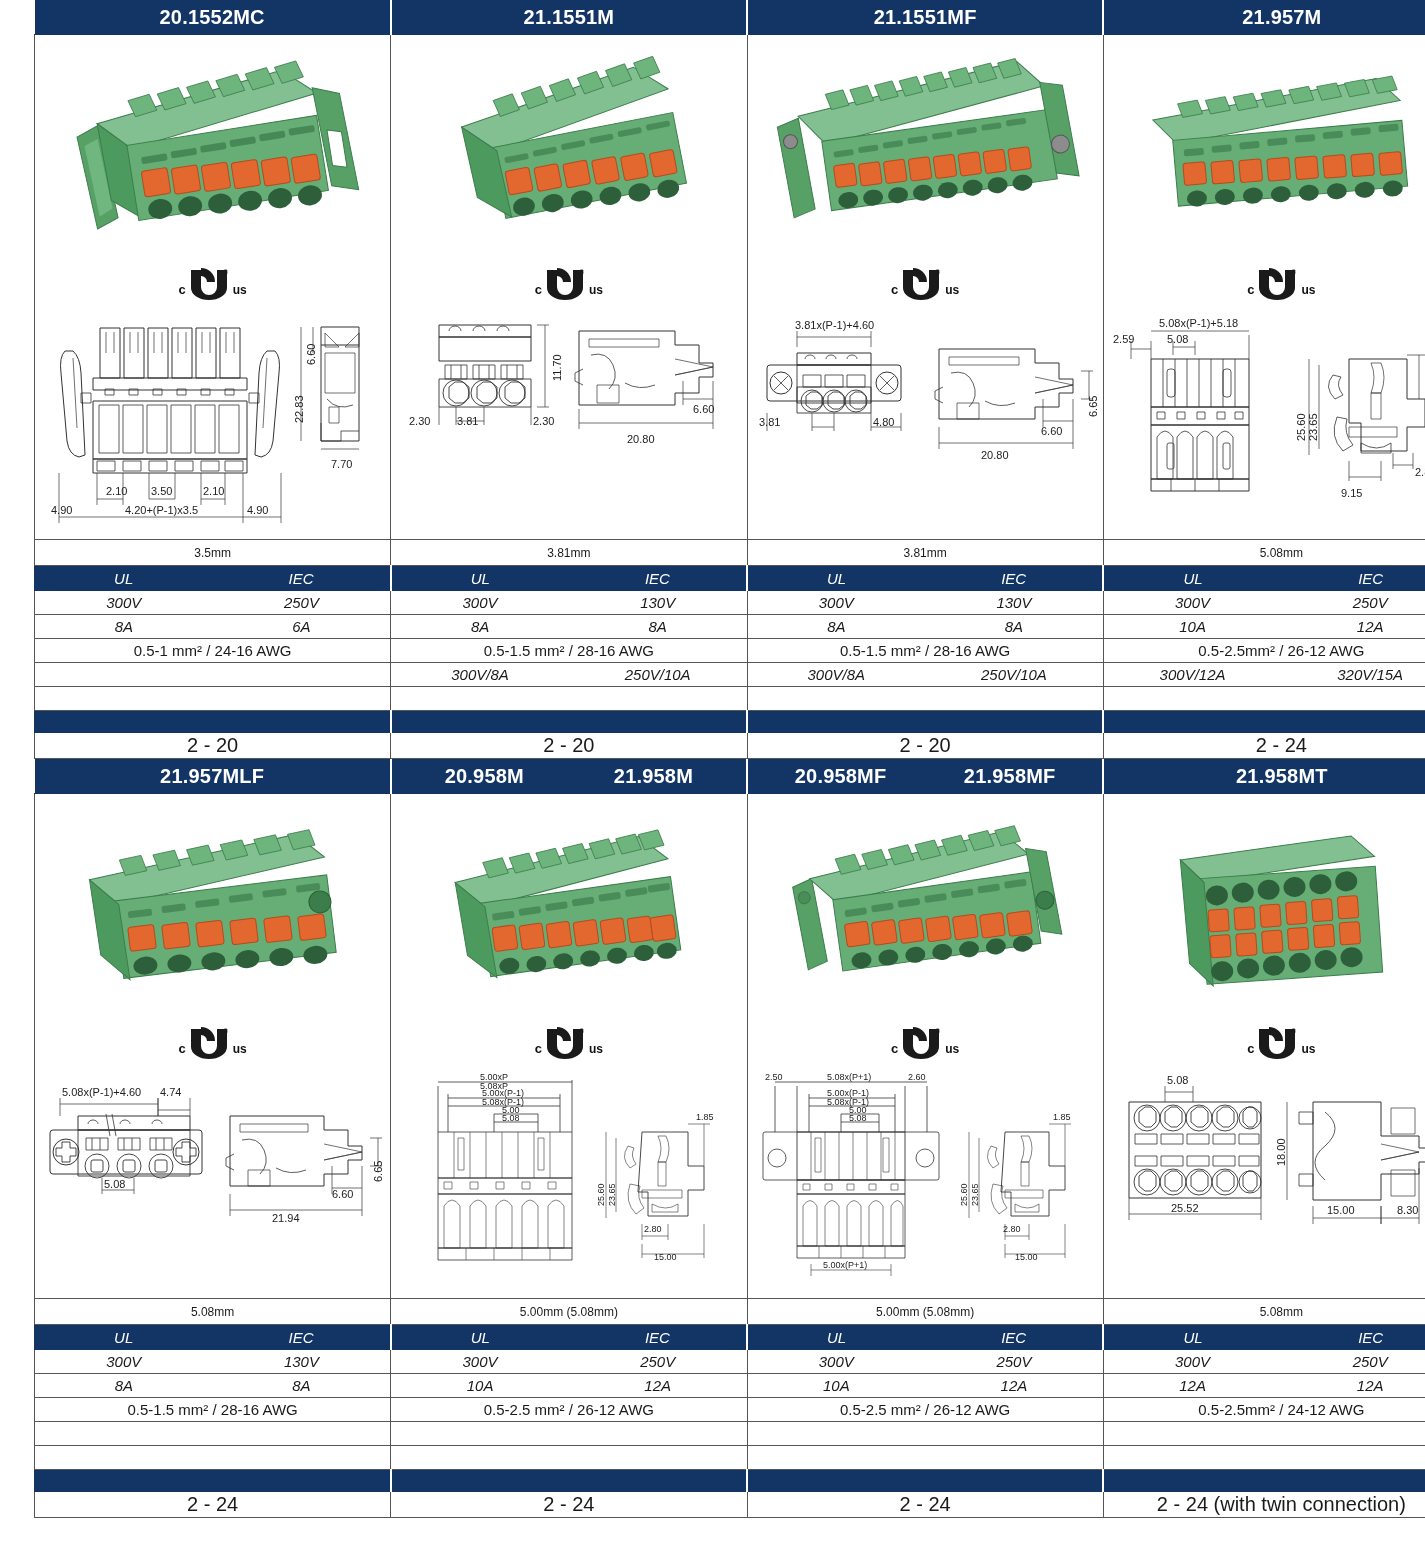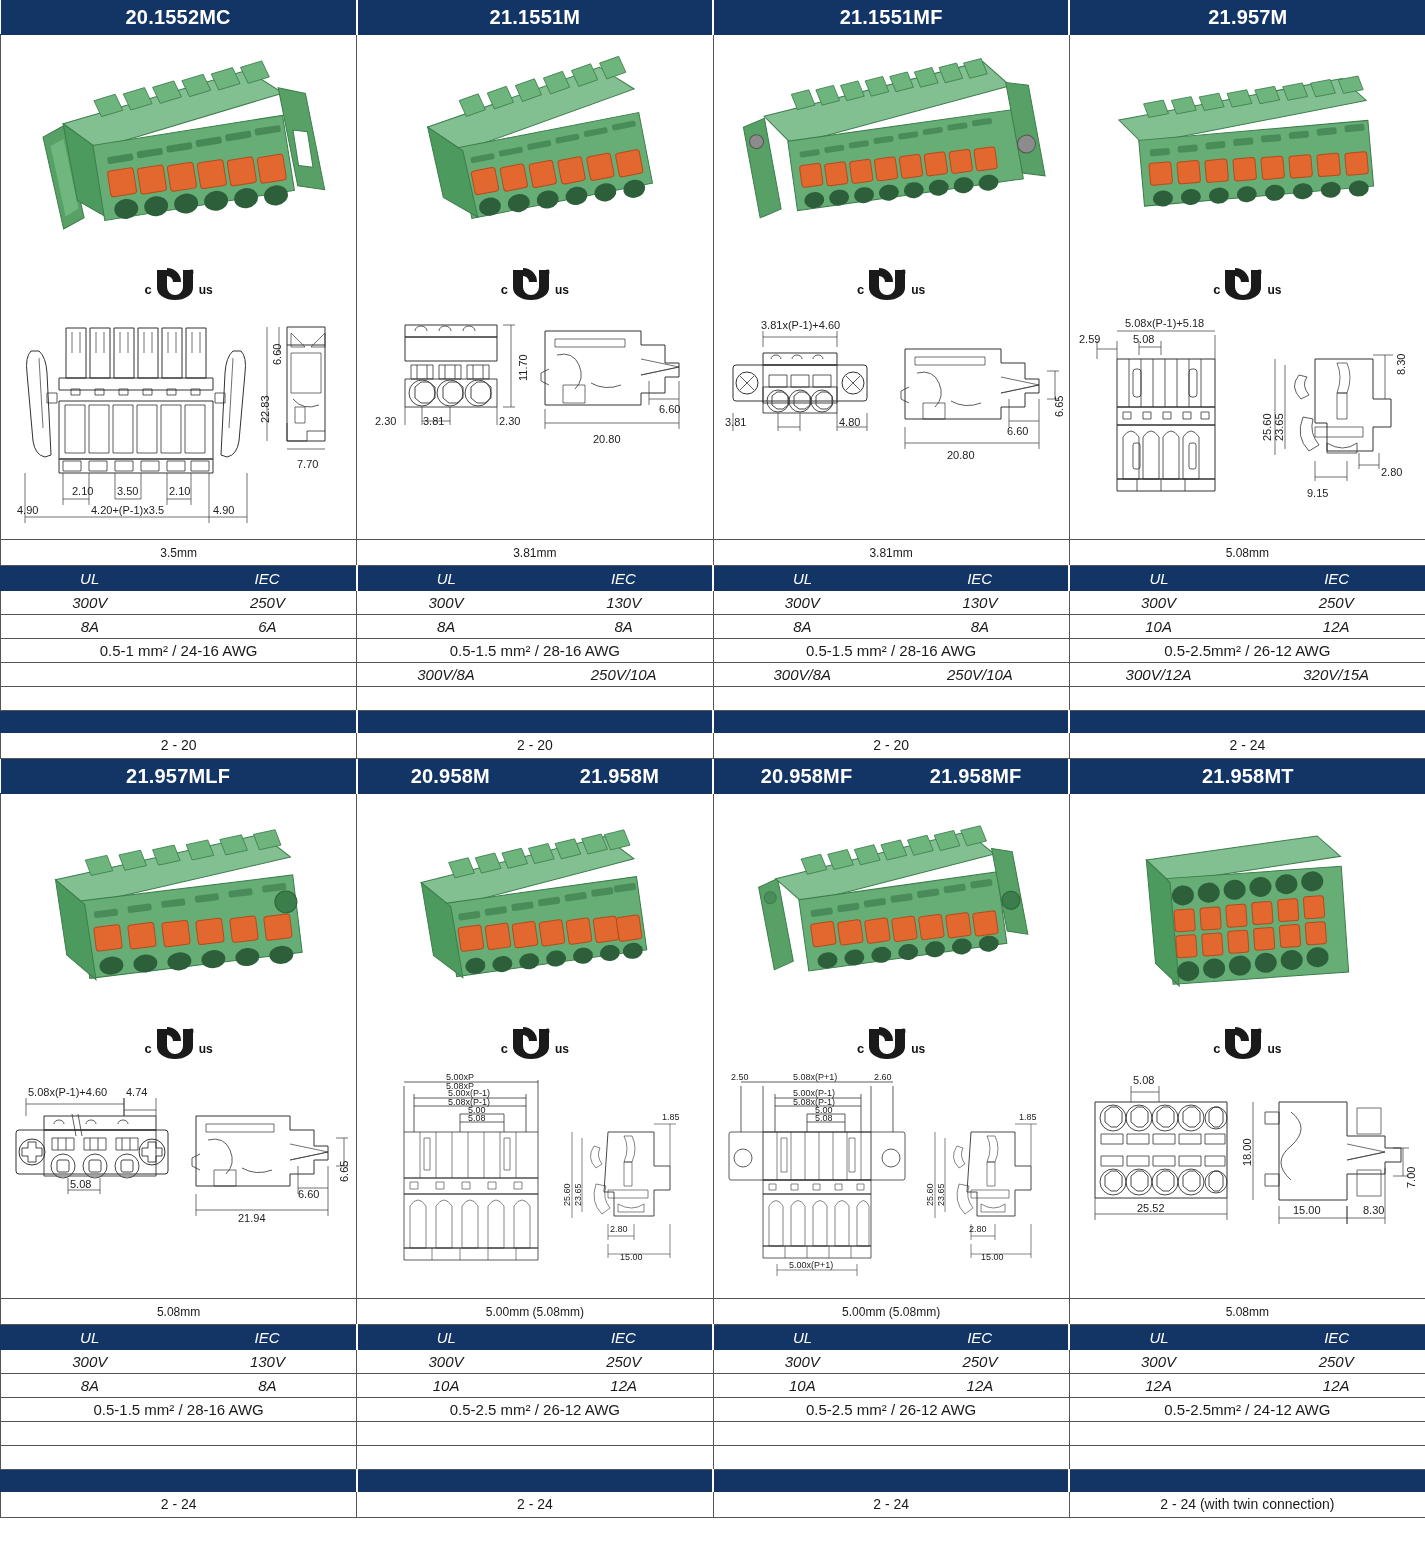--- a/index.html
+++ b/index.html
@@ -2,21 +2,21 @@
 <html><head>
 <meta charset="utf-8">
 <style>
   html,body{margin:0;padding:0;background:#fff;}
   body{
     width:1425px;height:1545px;
     font-family:"Liberation Sans", sans-serif;
     color:#1a1a1a;
     -webkit-font-smoothing:antialiased;
   }
-  .page{width:1425px;height:1249px;position:relative;box-sizing:border-box;}
+  .page{width:1425px;height:1249px;position:relative;box-sizing:border-box;padding-left:34px;}
 
   
   .block{width:1425px;border-collapse:collapse;table-layout:fixed;}
   .block td{padding:0;margin:0;vertical-align:middle;}
 
   .col{width:356.25px;}
 
   
   .hdr-row td{
     background:#123566;
@@ -74,21 +74,21 @@
   
   .blue-row td{
     height:22px;background:#123566;padding:0;
     border-right:2px solid #fff;border-left:1px solid #123566;
     box-sizing:border-box;
   }
   .blue-row td:last-child{border-right:none;}
 
   
   .poles-row td{
-    height:26px;text-align:center;font-size:14px;
+    height:26px;text-align:center;font-size:20px;
     border-left:1px solid #555;border-right:1px solid #555;border-bottom:1px solid #555;
     box-sizing:border-box;background:#fff;
   }
 
   
   .ullogo{display:inline-flex;align-items:flex-end;font-weight:bold;}
   .ullogo .c{font-size:13px;color:#111;margin-right:1px;margin-bottom:3px;}
   .ullogo .us{font-size:12px;color:#111;margin-left:2px;margin-bottom:3px;}
   .ulmark{position:relative;width:44px;height:34px;}
   .ulmark svg{display:block;}

